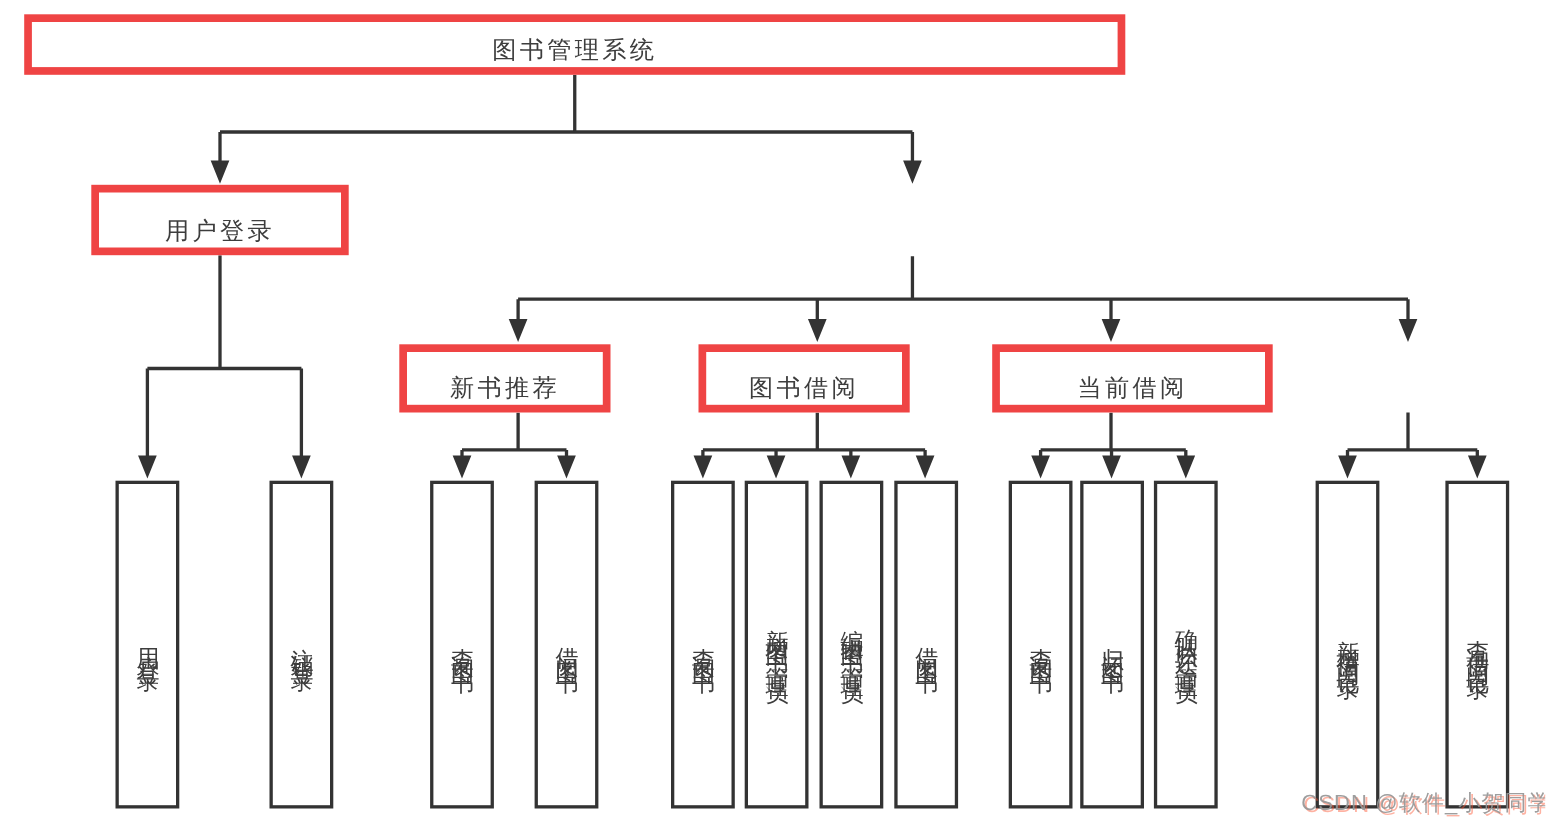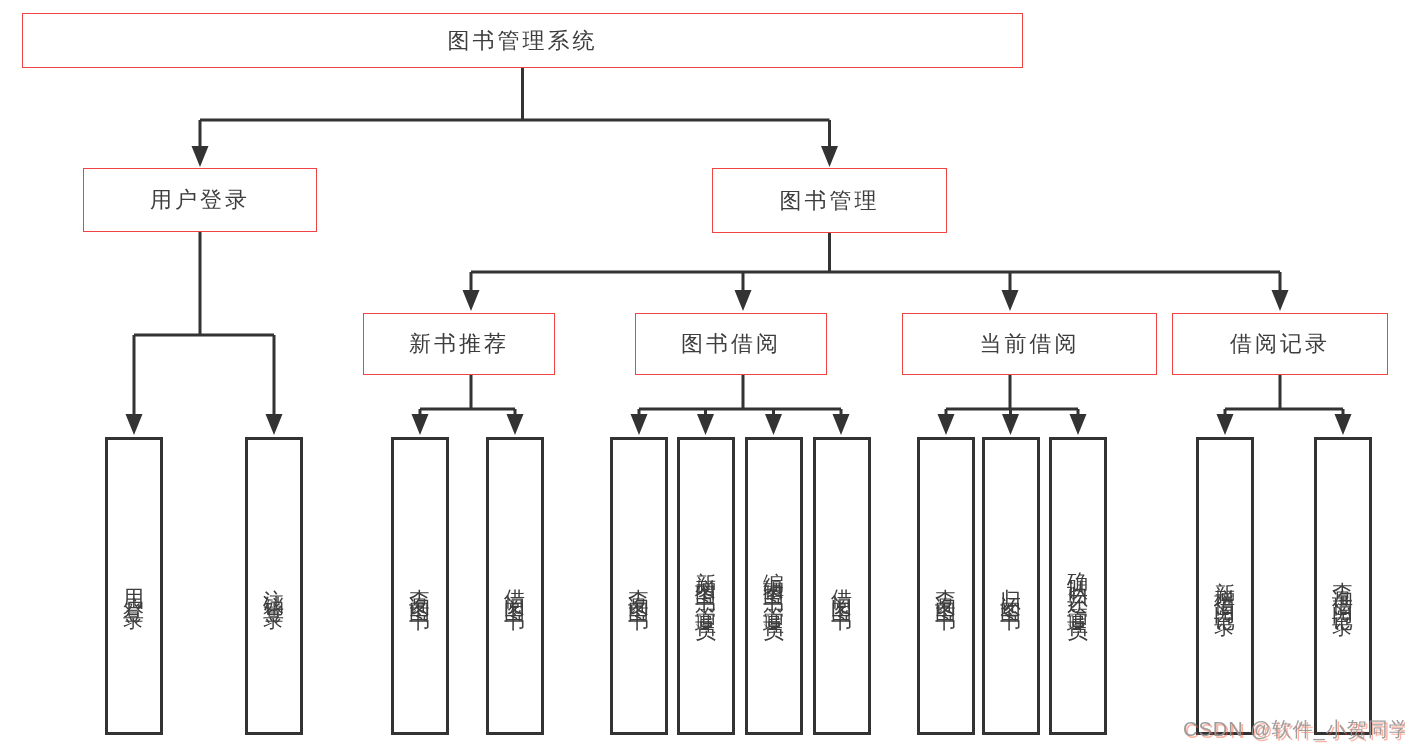--- a/index.html
+++ b/index.html
@@ -8,23 +8,23 @@
     width:1405px;height:747px;
     background:#ffffff;
     overflow:hidden;
     font-family:"Liberation Sans","DejaVu Sans",sans-serif;
     color:#3d3d3d;
   }
   .stage svg{position:absolute;left:0;top:0;}
   .hbox{
     position:absolute;
     box-sizing:border-box;
-    border:1px solid #ef4444;
+    border:7px solid #ef4444;
     background:#ffffff;
-    display:flex;align-items:center;justify-content:center;
+    display:flex;align-items:flex-end;justify-content:center;
     font-size:22px;letter-spacing:3px;
     white-space:nowrap;
   }
   .vbox{
     position:absolute;
     top:437px;width:58px;height:298px;
     box-sizing:border-box;
     border:3px solid #333333;
     background:#ffffff;
     display:flex;align-items:center;justify-content:center;
@@ -83,35 +83,29 @@
       M1334.5 414 H1351.5 L1343 435 Z"></path>
   </svg>
 
   <div class="hbox" style="left:22px;top:13px;width:1001px;height:55px">
     <span>图书管理系统</span>
   </div>
 
   <div class="hbox" style="left:83px;top:168px;width:234px;height:64px">
     <span>用户登录</span>
   </div>
-  <div class="hbox" style="left:712px;top:168px;width:235px;height:65px">
-    <span>图书管理</span>
-  </div>
 
   <div class="hbox" style="left:363px;top:313px;width:192px;height:62px">
     <span>新书推荐</span>
   </div>
   <div class="hbox" style="left:635px;top:313px;width:192px;height:62px">
     <span>图书借阅</span>
   </div>
   <div class="hbox" style="left:902px;top:313px;width:255px;height:62px">
     <span>当前借阅</span>
-  </div>
-  <div class="hbox" style="left:1172px;top:313px;width:216px;height:62px">
-    <span>借阅记录</span>
   </div>
 
   <div class="vbox" style="left:105px">
     <span class="vtext">用户登录</span>
   </div>
   <div class="vbox" style="left:245px">
     <span class="vtext">注销登录</span>
   </div>
 
   <div class="vbox" style="left:391px">

